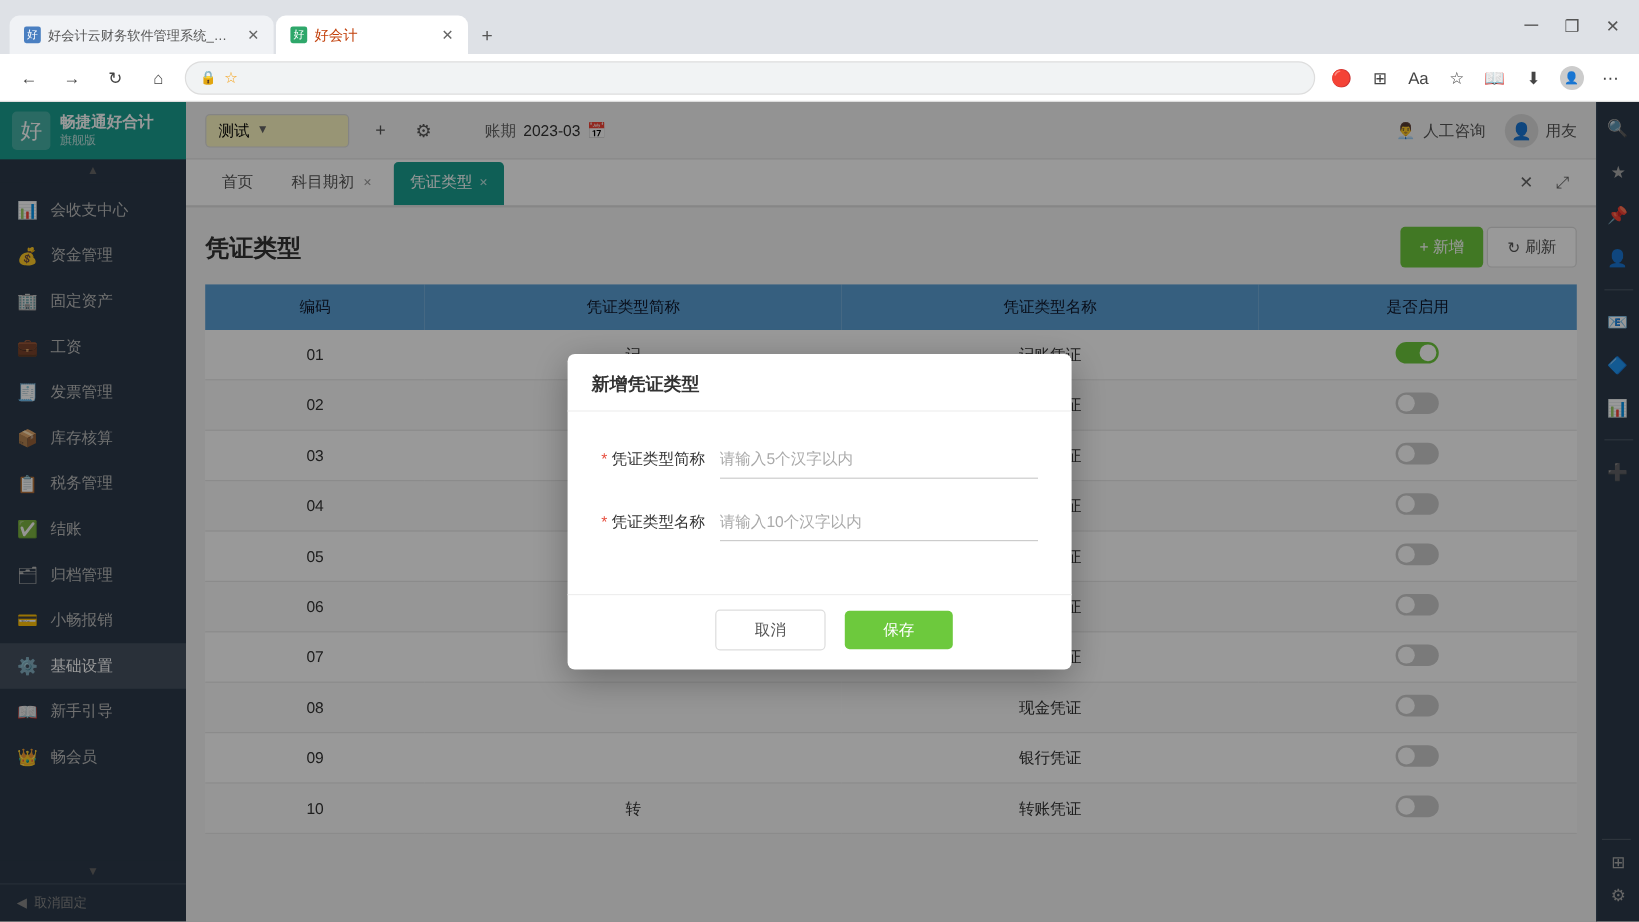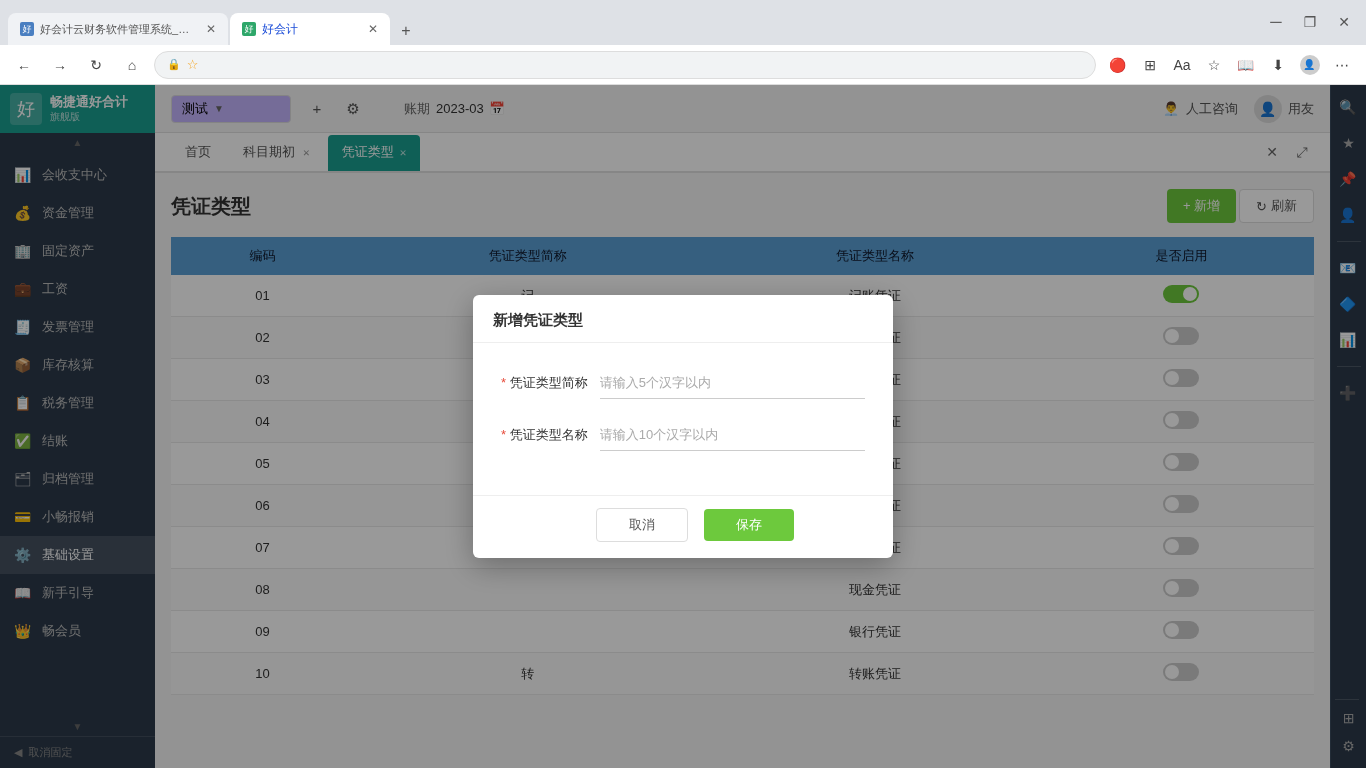--- a/index.html
+++ b/index.html
@@ -34,21 +34,21 @@
     .sidebar-item { display: flex; align-items: center; gap: 10px; padding: 10px 14px; cursor: pointer; color: #bbb; font-size: 13px; transition: background 0.2s; }
     .sidebar-item.active { background: rgba(255,255,255,0.12); color: #fff; }
     .sidebar-item-icon { width: 18px; text-align: center; font-size: 14px; flex-shrink: 0; }
     .sidebar-pin { padding: 8px 14px; font-size: 11px; color: #888; display: flex; align-items: center; gap: 6px; cursor: pointer; border-top: 1px solid rgba(255,255,255,0.1); }
 
     
     .main-content { flex: 1; display: flex; flex-direction: column; background: #f5f5f5; overflow: hidden; }
 
     
     .app-header { background: #f5f5f5; height: 48px; display: flex; align-items: center; padding: 0 16px; border-bottom: 1px solid #e0e0e0; gap: 12px; }
-    .workspace-selector { display: flex; align-items: center; gap: 6px; background: #c4b5fd; border: 1px solid #ddd; border-radius: 4px; padding: 4px 10px; cursor: pointer; font-size: 13px; min-width: 120px; }
+    .workspace-selector { display: flex; align-items: center; gap: 6px; background: #fef9c3; border: 1px solid #ddd; border-radius: 4px; padding: 4px 10px; cursor: pointer; font-size: 13px; min-width: 120px; }
     .workspace-chevron { color: #666; font-size: 10px; }
     .app-header-actions { display: flex; align-items: center; gap: 8px; }
     .header-icon-btn { width: 28px; height: 28px; display: flex; align-items: center; justify-content: center; cursor: pointer; color: #555; font-size: 15px; }
     .period-selector { display: flex; align-items: center; gap: 6px; font-size: 13px; color: #333; }
     .period-label { color: #666; margin-left: 25px; }
     .period-value { color: #333; font-weight: 500; }
     .period-icon { color: #1a9e8f; cursor: pointer; }
     .header-right { margin-left: auto; display: flex; align-items: center; gap: 16px; }
     .consult-btn { display: flex; align-items: center; gap: 6px; color: #555; font-size: 13px; cursor: pointer; }
     .user-btn { display: flex; align-items: center; gap: 6px; color: #555; font-size: 13px; cursor: pointer; }
@@ -109,21 +109,21 @@
 
 <div class="browser-chrome">
   <div class="browser-tabs">
     <div class="browser-tab">
       <span class="tab-favicon" style="background:#4a7fc1;">好</span>
       <span style="font-size:11px;color:#555;flex:1;overflow:hidden;white-space:nowrap;text-overflow:ellipsis;">好会计云财务软件管理系统_会计</span>
       <span class="tab-close">✕</span>
     </div>
     <div class="browser-tab active">
       <span class="tab-favicon" style="background:#2ea76a;">好</span>
-      <span style="font-size:12px;color:#1d4ed8;flex:1;">好会计</span>
+      <span style="font-size:12px;color:#c2410c;flex:1;">好会计</span>
       <span class="tab-close">✕</span>
     </div>
     <div class="browser-tab-new">+</div>
   </div>
   <div style="display:flex;align-items:center;gap:6px;padding-bottom:2px;">
     <div class="nav-icon-btn" style="font-size:16px;color:#555;">─</div>
     <div class="nav-icon-btn" style="font-size:14px;color:#555;">❐</div>
     <div class="nav-icon-btn" style="font-size:14px;color:#555;">✕</div>
   </div>
 </div>

